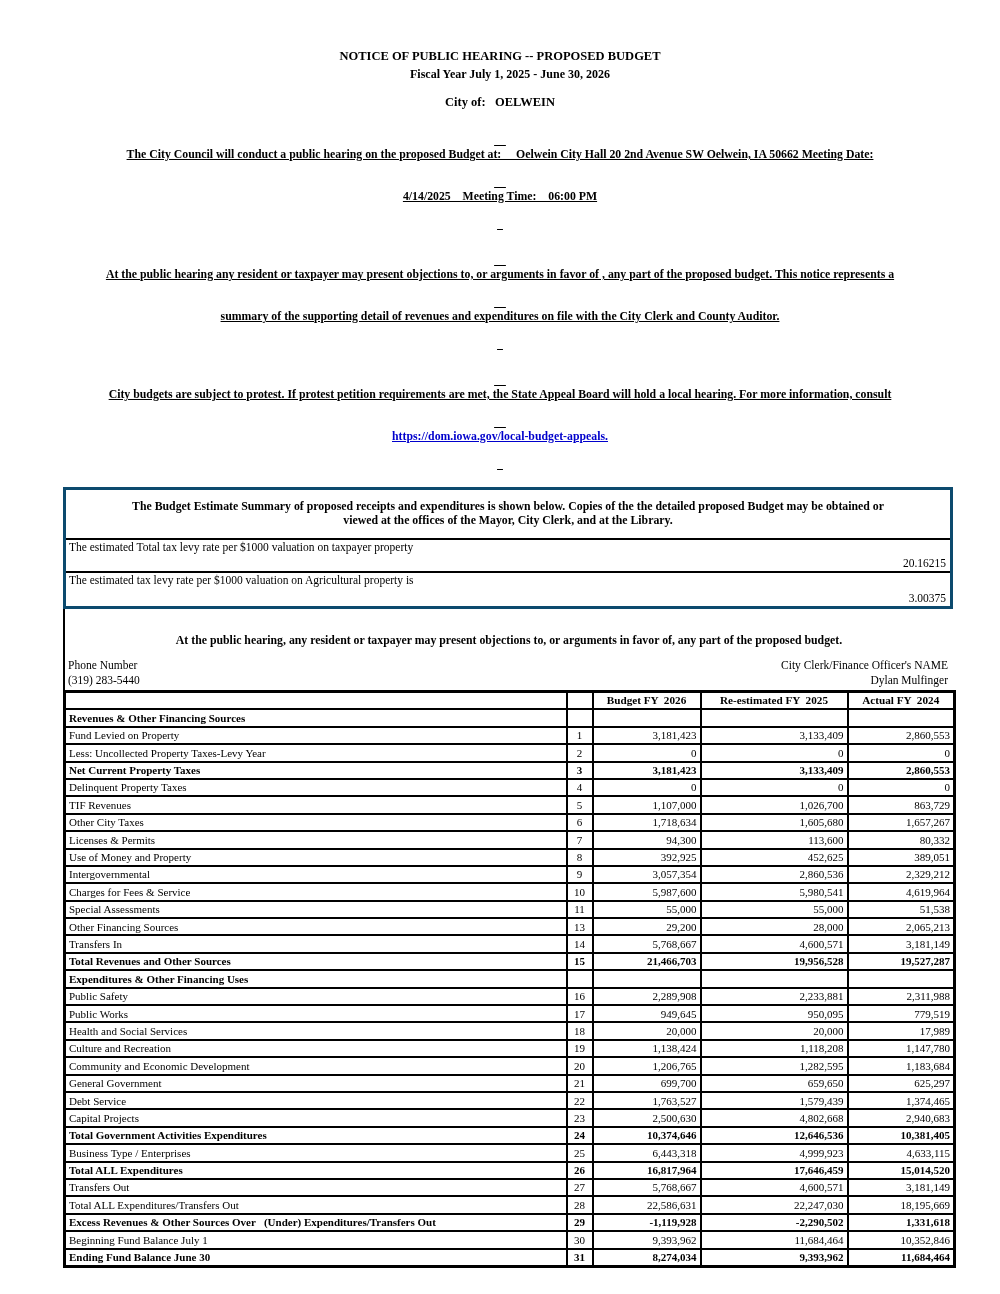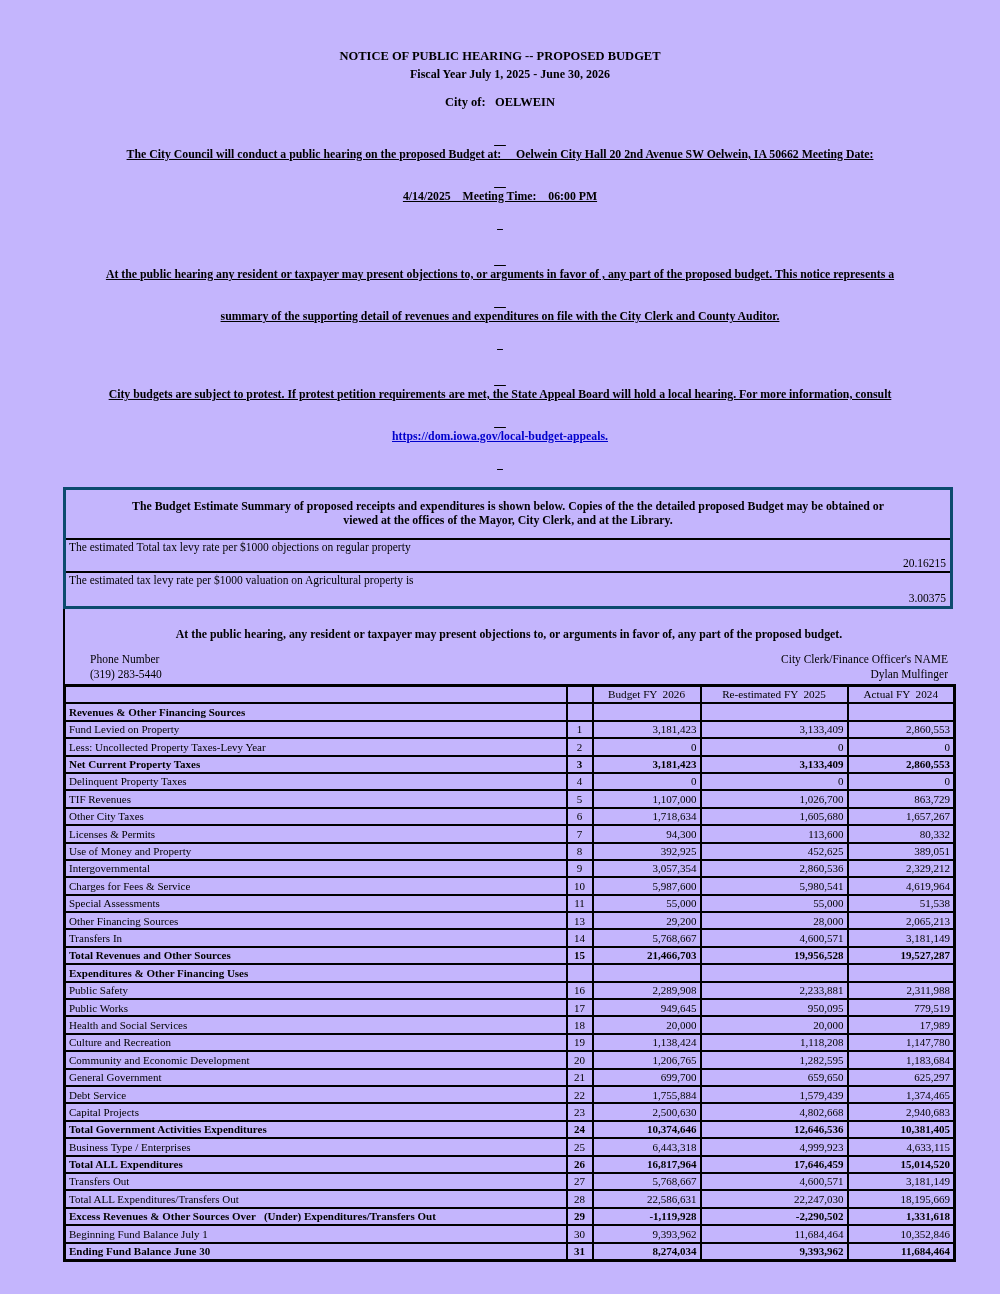--- a/index.html
+++ b/index.html
@@ -1,17 +1,17 @@
 <!DOCTYPE html>
 <html><head>
 <meta charset="utf-8">
 <style>
   html,body{margin:0;padding:0;background:#e8e8e8;}
   .page{
-    width:1000px;height:1294px;background:#c4b5fd;margin:0 auto;
+    width:1000px;height:1294px;background:#ffffff;margin:0 auto;
     font-family:"Liberation Serif","DejaVu Serif",serif;color:#000;
     position:relative;overflow:hidden;box-sizing:border-box;
   }
   .centered{text-align:center;}
   .pre{white-space:pre-wrap;}
   .doc-title{padding-top:49px;font-size:12.5px;font-weight:bold;}
   .fiscal-year{font-size:12px;font-weight:bold;margin-top:3px;margin-left:20px;}
   .city-line{font-size:12.5px;font-weight:bold;margin-top:13px;}
   .para{font-size:11.8px;font-weight:bold;line-height:14px;margin:9px 50px 0 50px;text-decoration:underline;}
   .para-tight{margin-top:8px;}
@@ -27,39 +27,39 @@
   .levy-row{
     border-bottom:2px solid #000;display:flex;flex-direction:column;
     justify-content:space-between;height:33px;padding:1px 4px 2px 3px;
     font-size:11.5px;box-sizing:border-box;
   }
   .levy-row.last{border-bottom:none;}
   .levy-label{align-self:flex-start;}
   .levy-value{align-self:flex-end;}
   .note-section{
     margin-left:63px;width:890px;box-sizing:border-box;
-    border-left:2px solid #000;padding-top:18px;
+    border-left:2px solid #000;padding-top:24px;
   }
   .note-text{text-align:center;font-weight:bold;font-size:11.8px;}
   .contact-row{
     display:flex;justify-content:space-between;align-items:flex-end;
-    font-size:11.5px;line-height:14.5px;padding:10px 5px 3px 3px;margin-left:22px;
+    font-size:11.5px;line-height:14.5px;padding:10px 5px 3px 3px;
   }
   .contact-left{text-align:left;}
   .contact-right{text-align:right;}
   table.budget{
     margin-left:63px;width:890px;border-collapse:collapse;table-layout:fixed;
     border:3px solid #000;
   }
   table.budget td,table.budget th{
     border:2px solid #000;font-size:11px;line-height:1.12;
     height:15.4px;padding:0 3px;overflow:hidden;white-space:pre-wrap;
     font-weight:normal;box-sizing:content-box;
   }
-  table.budget th{font-weight:normal;text-align:center;font-size:11.2px;margin-top:23px;}
+  table.budget th{font-weight:bold;text-align:center;font-size:11.2px;margin-top:23px;}
   td.c-label{text-align:left;}
   td.c-num{text-align:center;padding:0 1px;}
   td.c-val{text-align:right;}
   tr.bold td{font-weight:bold;}
   td.indent{padding-left:26px;}
 </style>
 </head>
 <body>
 
 <div class="page">
@@ -82,21 +82,21 @@
     <div>City budgets are subject to protest. If protest petition requirements are met, the State Appeal Board will hold a local hearing. For more information, consult</div>
     <div><a class="appeals" href="#">https://dom.iowa.gov/local-budget-appeals.</a></div>
   </div>
 
   <div class="summary-box">
     <div class="summary-text">
       <div>The Budget Estimate Summary of proposed receipts and expenditures is shown below. Copies of the the detailed proposed Budget may be obtained or</div>
       <div>viewed at the offices of the Mayor, City Clerk, and at the Library.</div>
     </div>
     <div class="levy-row">
-      <span class="levy-label">The estimated Total tax levy rate per $1000 objections on regular property</span>
+      <span class="levy-label">The estimated Total tax levy rate per $1000 valuation on taxpayer property</span>
       <span class="levy-value">20.16215</span>
     </div>
     <div class="levy-row last">
       <span class="levy-label">The estimated tax levy rate per $1000 valuation on Agricultural property is</span>
       <span class="levy-value">3.00375</span>
     </div>
   </div>
 
   <div class="note-section">
     <div class="note-text">At the public hearing, any resident or taxpayer may present objections to, or arguments in favor of, any part of the proposed budget.</div>
@@ -280,21 +280,21 @@
         <tr>
           <td class="c-label">General Government</td>
           <td class="c-num">21</td>
           <td class="c-val">699,700</td>
           <td class="c-val">659,650</td>
           <td class="c-val">625,297</td>
         </tr>
         <tr>
           <td class="c-label">Debt Service</td>
           <td class="c-num">22</td>
-          <td class="c-val">1,755,884</td>
+          <td class="c-val">1,763,527</td>
           <td class="c-val">1,579,439</td>
           <td class="c-val">1,374,465</td>
         </tr>
         <tr>
           <td class="c-label">Capital Projects</td>
           <td class="c-num">23</td>
           <td class="c-val">2,500,630</td>
           <td class="c-val">4,802,668</td>
           <td class="c-val">2,940,683</td>
         </tr>

